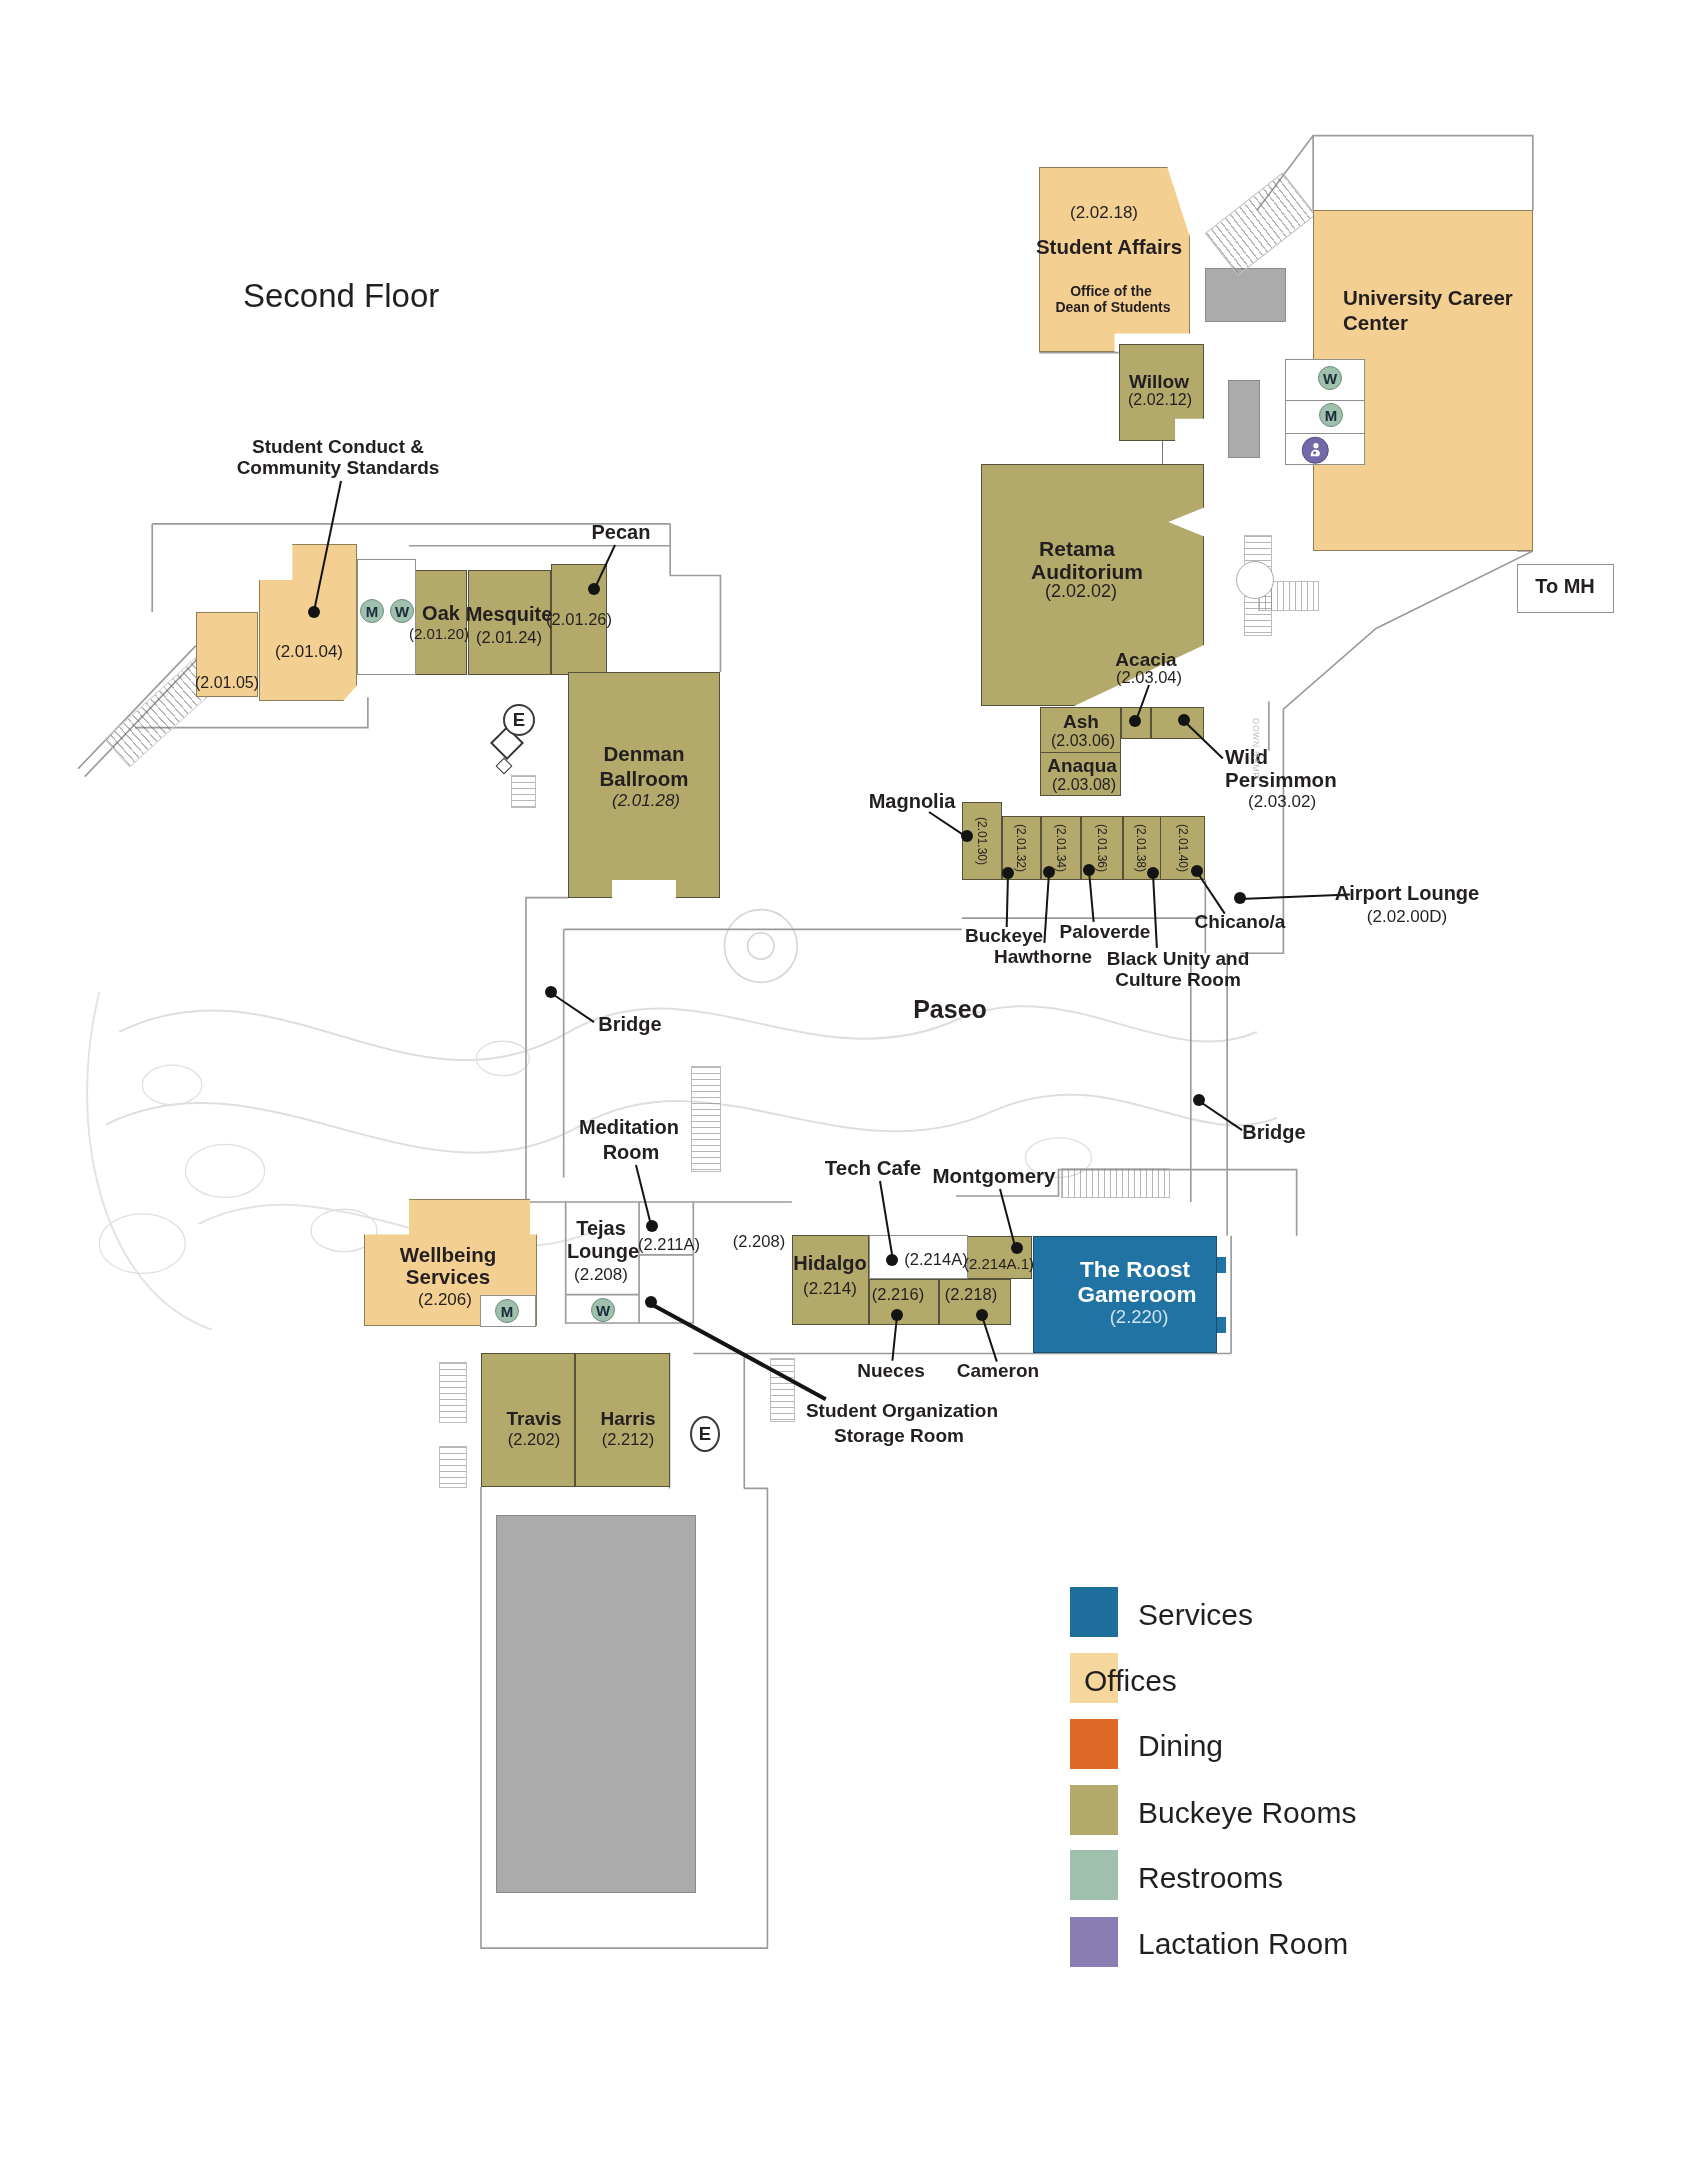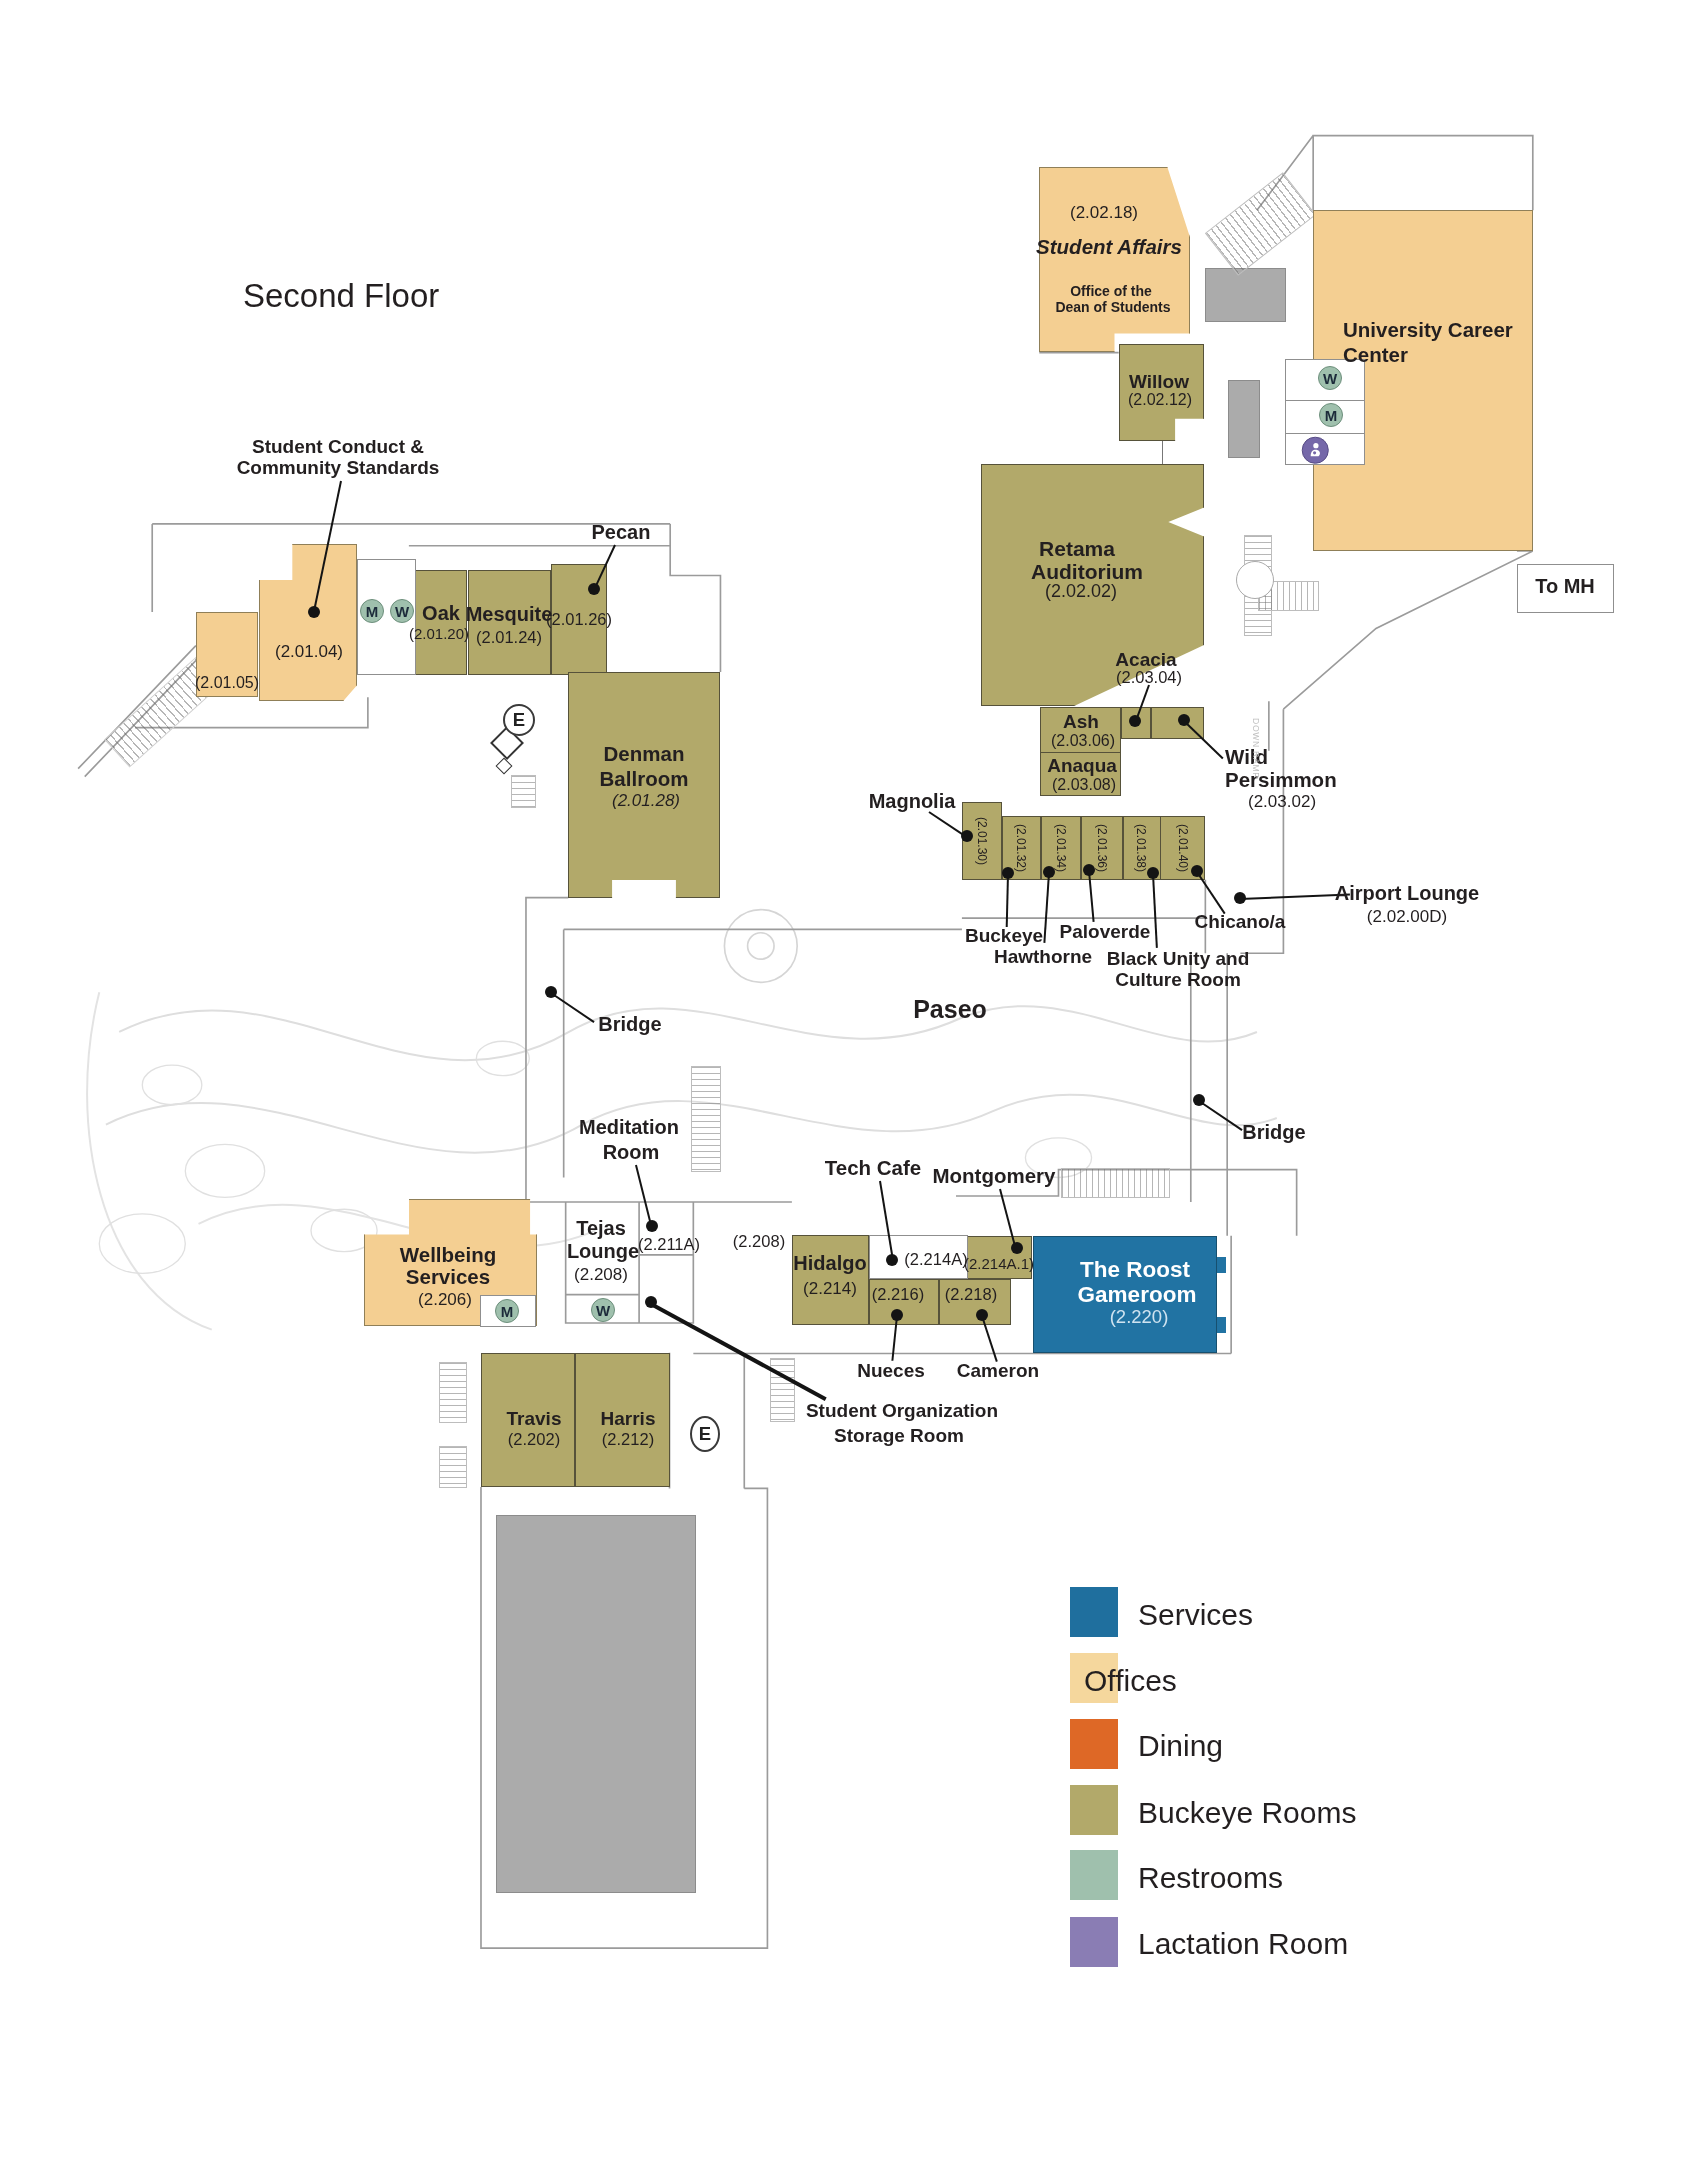--- a/index.html
+++ b/index.html
@@ -255,24 +255,24 @@
   <div class="lbl ctr b" style="left:448px;top:1277px;font-size:20.5px;">Services</div>
   <div class="lbl ctr" style="left:445px;top:1300px;font-size:17px;">(2.206)</div>
   <div class="lbl ctr b" style="left:902px;top:1411px;font-size:19px;">Student Organization</div>
   <div class="lbl ctr b" style="left:899px;top:1436px;font-size:19px;">Storage Room</div>
   <div class="lbl ctr b" style="left:534px;top:1419px;font-size:19px;">Travis</div>
   <div class="lbl ctr" style="left:534px;top:1440px;font-size:16.5px;">(2.202)</div>
   <div class="lbl ctr b" style="left:628px;top:1419px;font-size:19px;">Harris</div>
   <div class="lbl ctr" style="left:628px;top:1440px;font-size:16.5px;">(2.212)</div>
 
   <div class="lbl ctr" style="left:1104px;top:213px;font-size:17px;">(2.02.18)</div>
-  <div class="lbl ctr b" style="left:1109px;top:247px;font-size:20.5px;font-style:italic;">Student Affairs</div>
+  <div class="lbl ctr b" style="left:1109px;top:247px;font-size:20.5px;">Student Affairs</div>
   <div class="lbl ctr b" style="left:1111px;top:292px;font-size:14px;">Office of the</div>
   <div class="lbl ctr b" style="left:1113px;top:308px;font-size:14px;">Dean of Students</div>
-  <div class="lbl b" style="left:1343px;top:286px;font-size:20.5px;width:189px;white-space:normal;line-height:1.2;margin-top:32px;">University Career Center</div>
+  <div class="lbl b" style="left:1343px;top:286px;font-size:20.5px;width:189px;white-space:normal;line-height:1.2;">University Career Center</div>
   <div class="lbl ctr b" style="left:1159px;top:382px;font-size:19px;">Willow</div>
   <div class="lbl ctr" style="left:1160px;top:400px;font-size:16px;">(2.02.12)</div>
   <div class="lbl ctr b" style="left:1077px;top:549px;font-size:21px;">Retama</div>
   <div class="lbl ctr b" style="left:1087px;top:572px;font-size:21px;">Auditorium</div>
   <div class="lbl ctr" style="left:1081px;top:592px;font-size:18px;">(2.02.02)</div>
   <div class="lbl ctr b" style="left:1146px;top:660px;font-size:19px;">Acacia</div>
   <div class="lbl ctr" style="left:1149px;top:678px;font-size:16.5px;">(2.03.04)</div>
   <div class="lbl ctr b" style="left:1081px;top:722px;font-size:19px;">Ash</div>
   <div class="lbl ctr" style="left:1083px;top:741px;font-size:16px;">(2.03.06)</div>
   <div class="lbl ctr b" style="left:1082px;top:766px;font-size:19px;">Anaqua</div>

